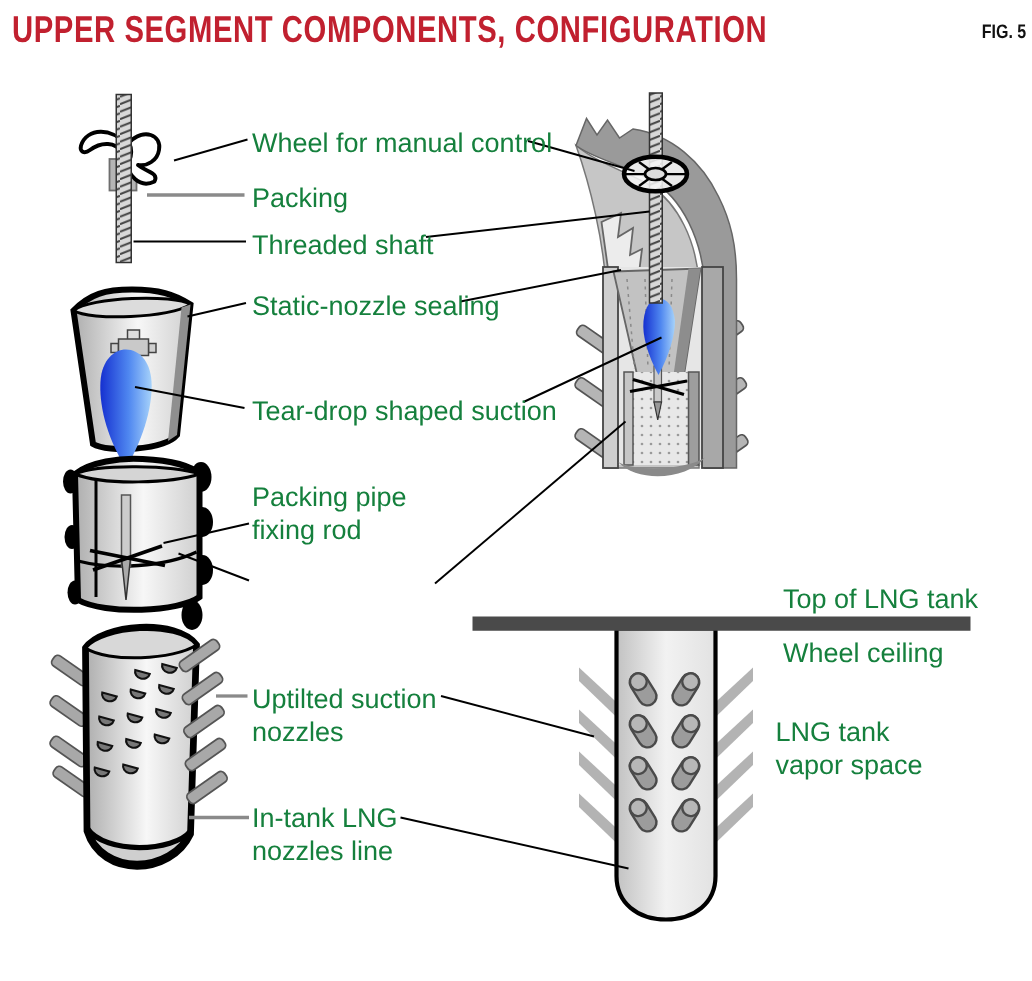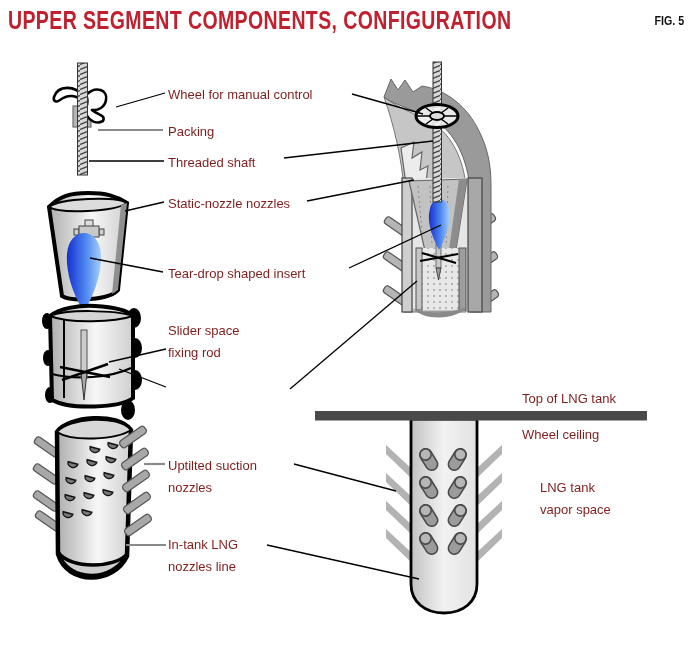--- a/index.html
+++ b/index.html
@@ -3,21 +3,21 @@
 <meta charset="utf-8">
 <style>
   html,body{margin:0;padding:0;background:#fff;}
   #stage{position:relative;width:688px;height:654px;background:#fff;overflow:hidden;
          font-family:Liberation Sans, sans-serif;}
   .title{position:absolute;left:8px;top:6px;font-weight:bold;font-size:25px;
          color:#c1202f;transform:scaleX(0.78);transform-origin:0 0;white-space:nowrap;
          letter-spacing:0.5px;}
   .fig{position:absolute;right:4px;top:13px;font-weight:bold;font-size:13px;color:#111;
        transform:scaleX(0.82);transform-origin:100% 0;white-space:nowrap;}
-  .lbl{position:absolute;font-size:13px;line-height:22px;color:#7f1d1d;white-space:pre-line;}
+  .lbl{position:absolute;font-size:18px;line-height:22px;color:#15803d;white-space:pre-line;}
   svg{position:absolute;left:0;top:0;}
 </style>
 </head>
 <body>
 
 <div id="stage">
 
 <svg width="688" height="654" viewBox="0 0 688 654">
   <defs>
     <linearGradient id="metalV" x1="0" y1="0" x2="1" y2="0">
@@ -313,26 +313,26 @@
     <line x1="166" y1="545" x2="126" y2="545"></line>
   </g>
 </svg>
 
 <div class="title">UPPER SEGMENT COMPONENTS, CONFIGURATION</div>
 <div class="fig">FIG. 5</div>
 
 <div class="lbl" style="left:168px;top:84px">Wheel for manual control</div>
 <div class="lbl" style="left:168px;top:121px">Packing</div>
 <div class="lbl" style="left:168px;top:152px">Threaded shaft</div>
-<div class="lbl" style="left:168px;top:193px">Static-nozzle nozzles</div>
-<div class="lbl" style="left:168px;top:263px">Tear-drop shaped insert</div>
-<div class="lbl" style="left:168px;top:320px">Slider space
+<div class="lbl" style="left:168px;top:193px">Static-nozzle sealing</div>
+<div class="lbl" style="left:168px;top:263px">Tear-drop shaped suction</div>
+<div class="lbl" style="left:168px;top:320px">Packing pipe
 fixing rod</div>
 <div class="lbl" style="left:168px;top:455px">Uptilted suction
 nozzles</div>
 <div class="lbl" style="left:168px;top:534px">In-tank LNG
 nozzles line</div>
 <div class="lbl" style="left:522px;top:388px">Top of LNG tank</div>
 <div class="lbl" style="left:522px;top:424px">Wheel ceiling</div>
-<div class="lbl" style="left:540px;top:477px">LNG tank
+<div class="lbl" style="left:517px;top:477px">LNG tank
 vapor space</div>
 
 </div>
 
 </body></html>

